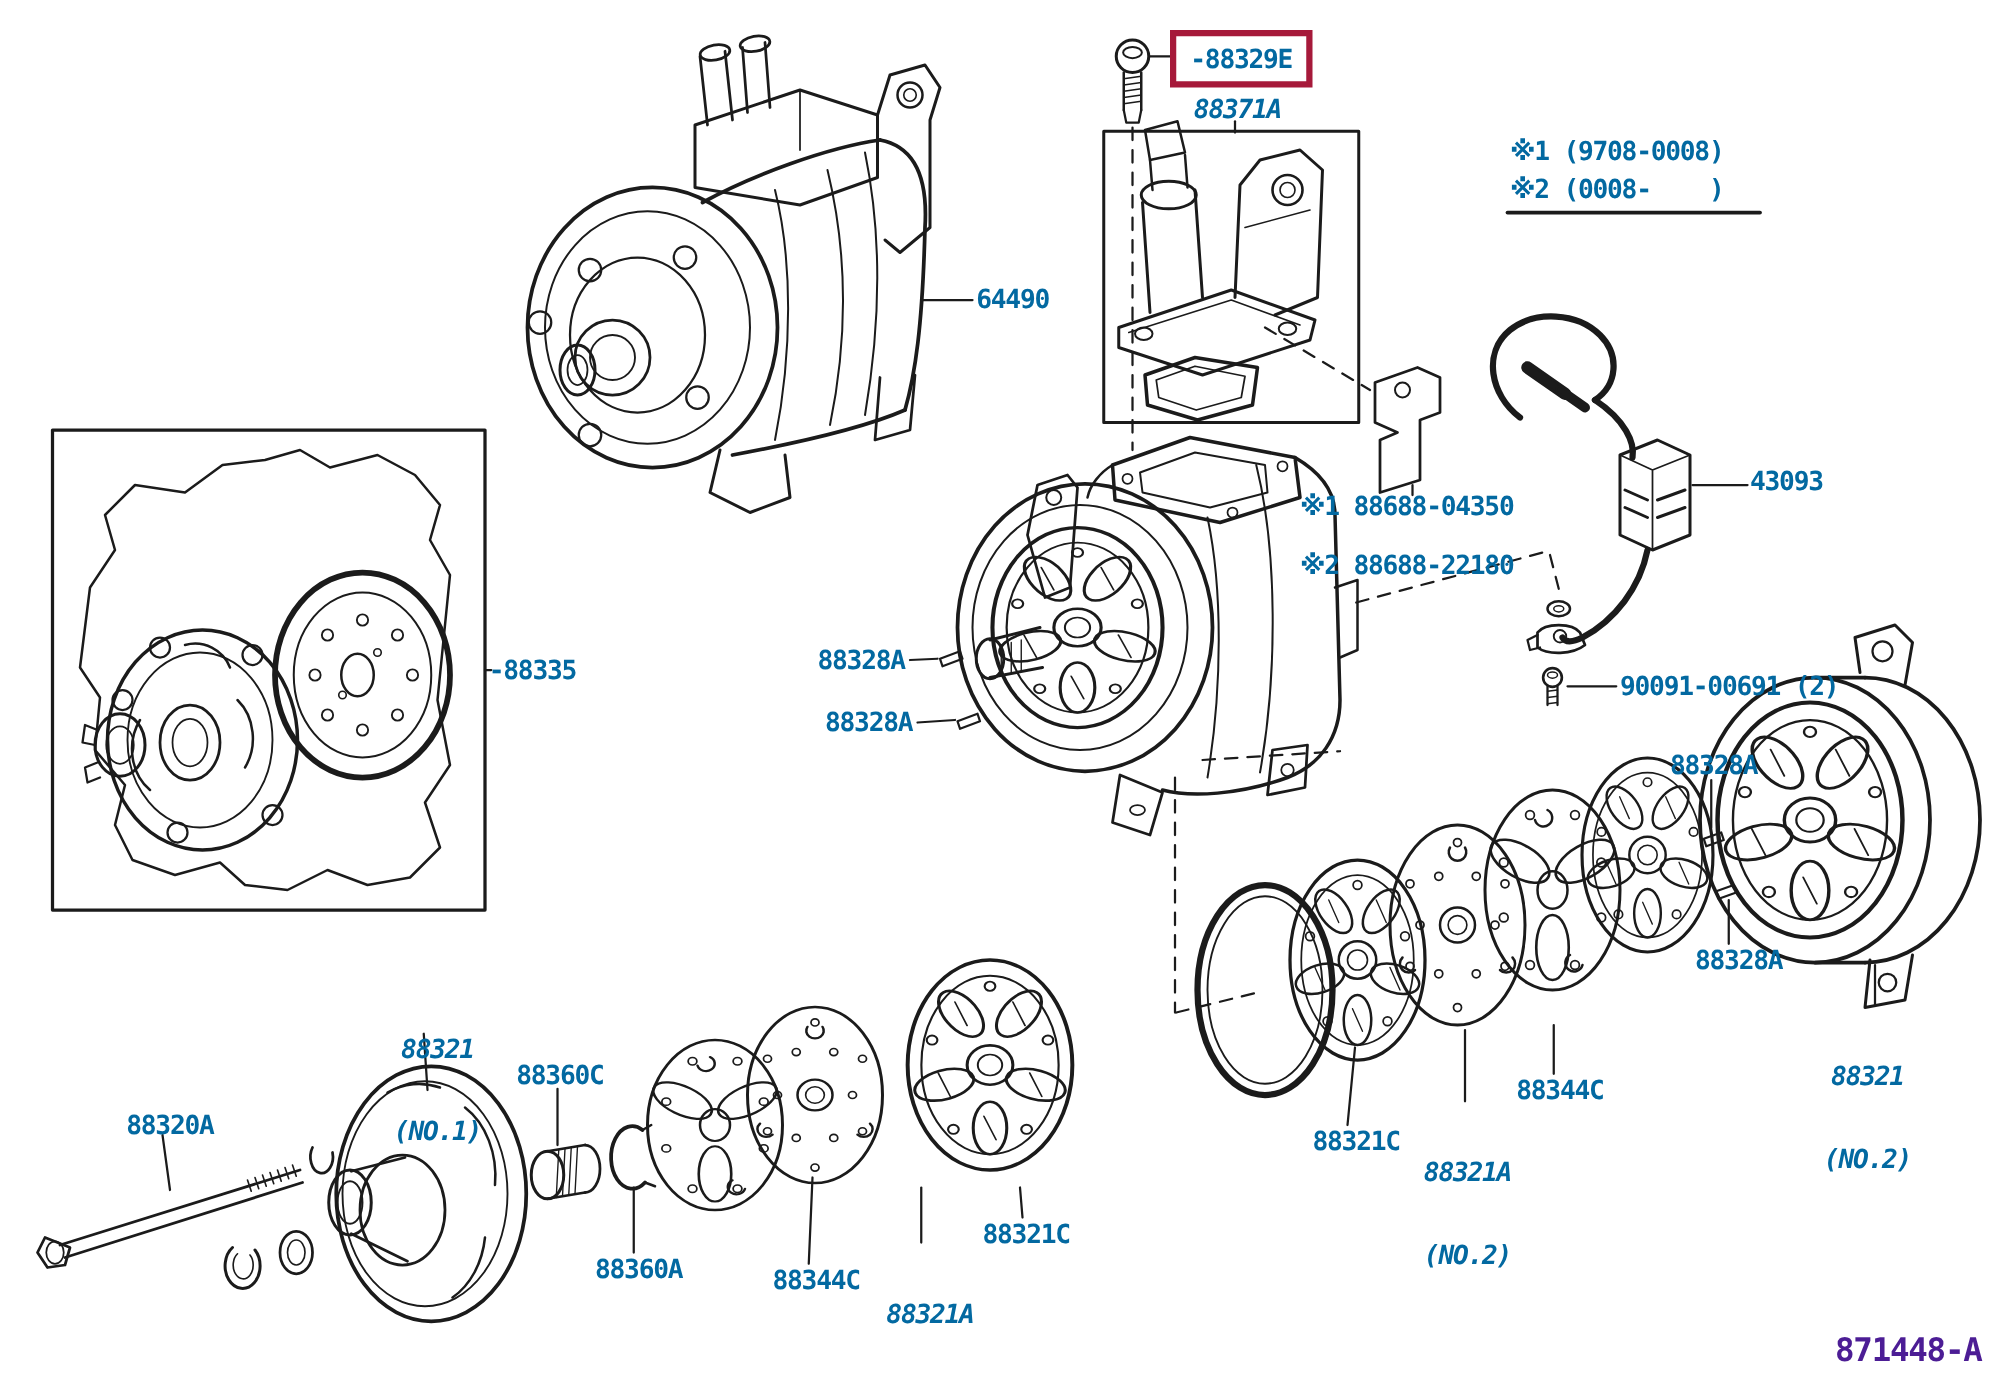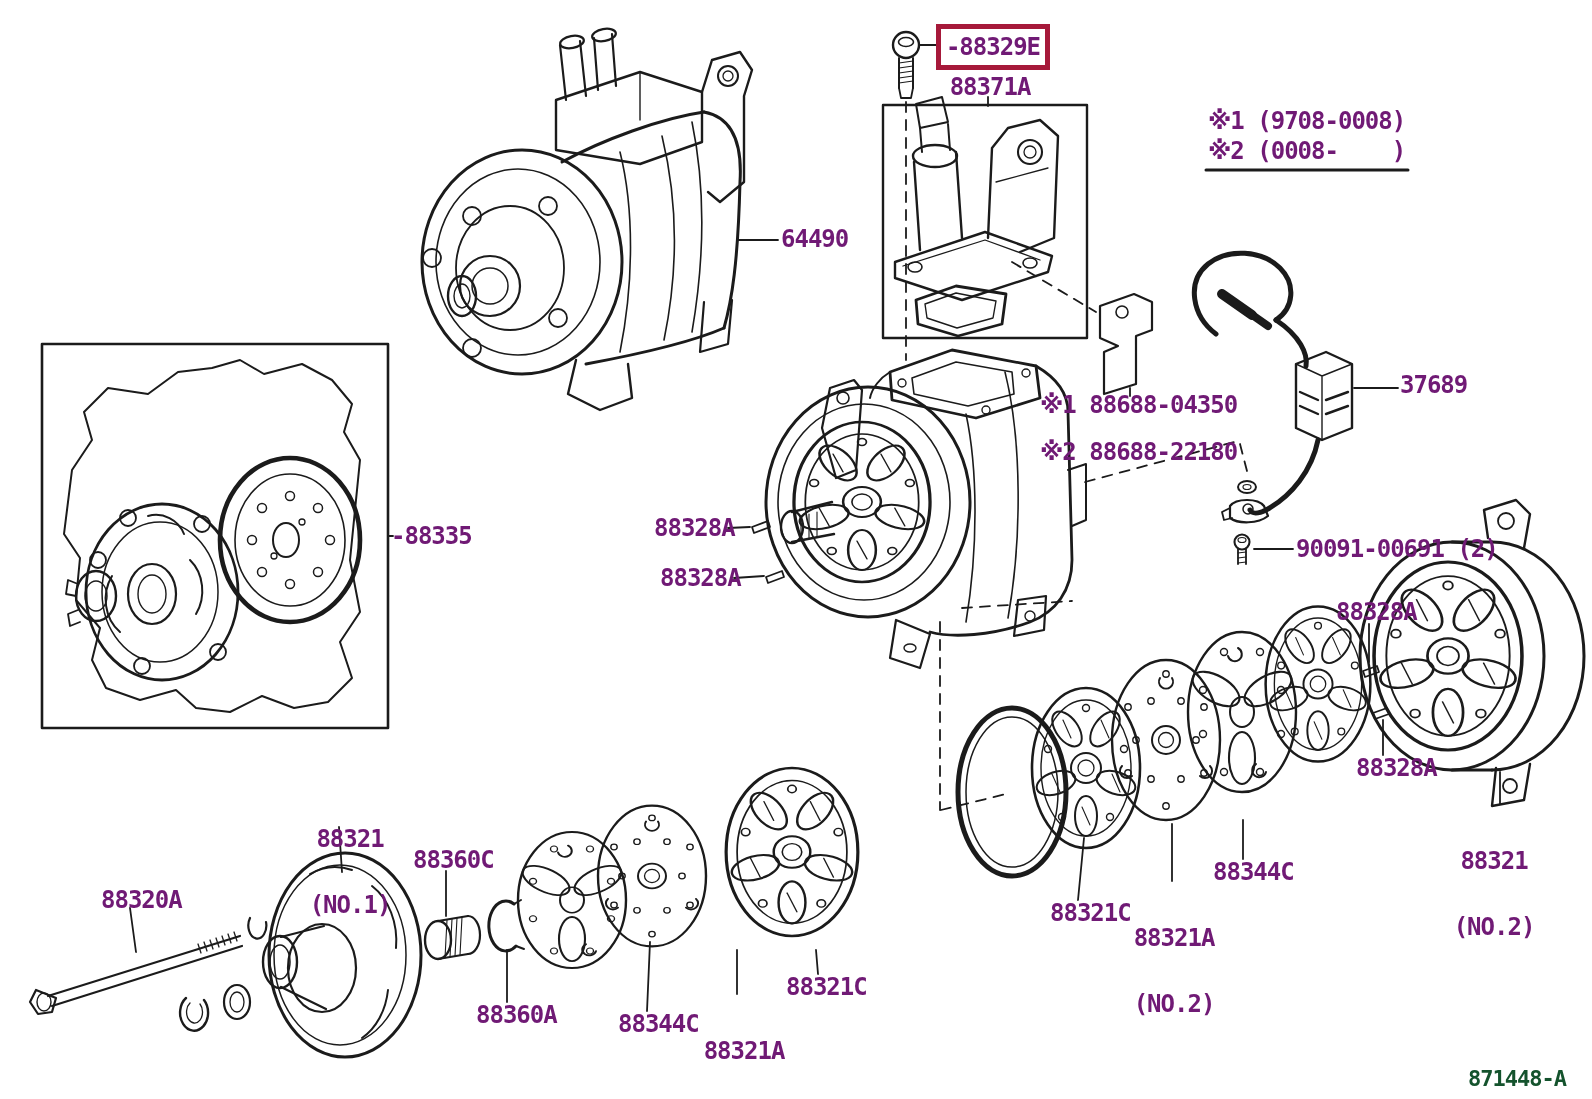--- a/index.html
+++ b/index.html
@@ -1,28 +1,28 @@
 <!DOCTYPE html>
 <html style="--hl: #a6193a;"><head>
 <meta charset="utf-8">
 <style>
   html,body{margin:0;padding:0;background:#fff;}
   .canvas{position:relative;width:1592px;height:1099px;background:#ffffff;overflow:hidden;
           font-family:"DejaVu Sans Mono","DejaVu Sans",monospace;}
   .art{position:absolute;left:0;top:0;z-index:1;}
   .art *{stroke:#1b1b1b;fill:none;stroke-linecap:round;stroke-linejoin:round;}
   .art text{stroke:none;}
-  .lbl{position:absolute;z-index:3;font-weight:bold;font-size:24px;line-height:22px;
-       letter-spacing:-1px;color:#701a75;white-space:pre;}
-  .lbl.c{text-align:center;}
+  .lbl{position:absolute;z-index:3;font-weight:bold;font-size:21px;line-height:22px;
+       letter-spacing:-1px;color:#0369a1;white-space:pre;}
+  .lbl.c{text-align:center;font-style:italic;}
   .hlbox{position:absolute;z-index:3;left:936px;top:24px;width:104px;height:36px;
          border:5px solid var(--hl,#a6193a);display:flex;align-items:center;justify-content:center;}
   .hlbox .lbl{position:static;}
-  .code{position:absolute;z-index:3;left:1468px;top:1066px;font-weight:bold;font-size:22px;
-        letter-spacing:-1px;color:#14532d;}
+  .code{position:absolute;z-index:3;left:1468px;top:1066px;font-weight:bold;font-size:26px;
+        letter-spacing:-1px;color:#4c1d95;}
 </style>
 </head>
 <body>
 
 <div class="canvas">
 
 <svg class="art" width="1592" height="1099" viewBox="0 0 1592 1099">
   <defs>
     <g id="spokedDisc">
       <ellipse rx="54" ry="80" stroke-width="2.6"></ellipse>
@@ -330,21 +330,21 @@
   </g>
 </svg>
 
   <div class="hlbox">
     <span class="lbl">-88329E</span>
   </div>
   <div class="lbl c" style="left:935px;top:76px;width:110px">88371A</div>
   <div class="lbl" style="left:781px;top:228px">64490</div>
   <div class="lbl" style="left:1208px;top:110px">※1 (9708-0008)</div>
   <div class="lbl" style="left:1208px;top:140px">※2 (0008-    )</div>
-  <div class="lbl" style="left:1400px;top:374px">37689</div>
+  <div class="lbl" style="left:1400px;top:374px">43093</div>
   <div class="lbl" style="left:1040px;top:394px">※1 88688-04350</div>
   <div class="lbl" style="left:1040px;top:441px">※2 88688-22180</div>
   <div class="lbl" style="left:654px;top:517px">88328A</div>
   <div class="lbl" style="left:660px;top:567px">88328A</div>
   <div class="lbl" style="left:391px;top:525px">-88335</div>
   <div class="lbl" style="left:1296px;top:538px">90091-00691 (2)</div>
   <div class="lbl" style="left:1336px;top:601px">88328A</div>
   <div class="lbl" style="left:1356px;top:757px">88328A</div>
   <div class="lbl c" style="left:1438px;top:806px;width:112px">
     <div>88321</div>

